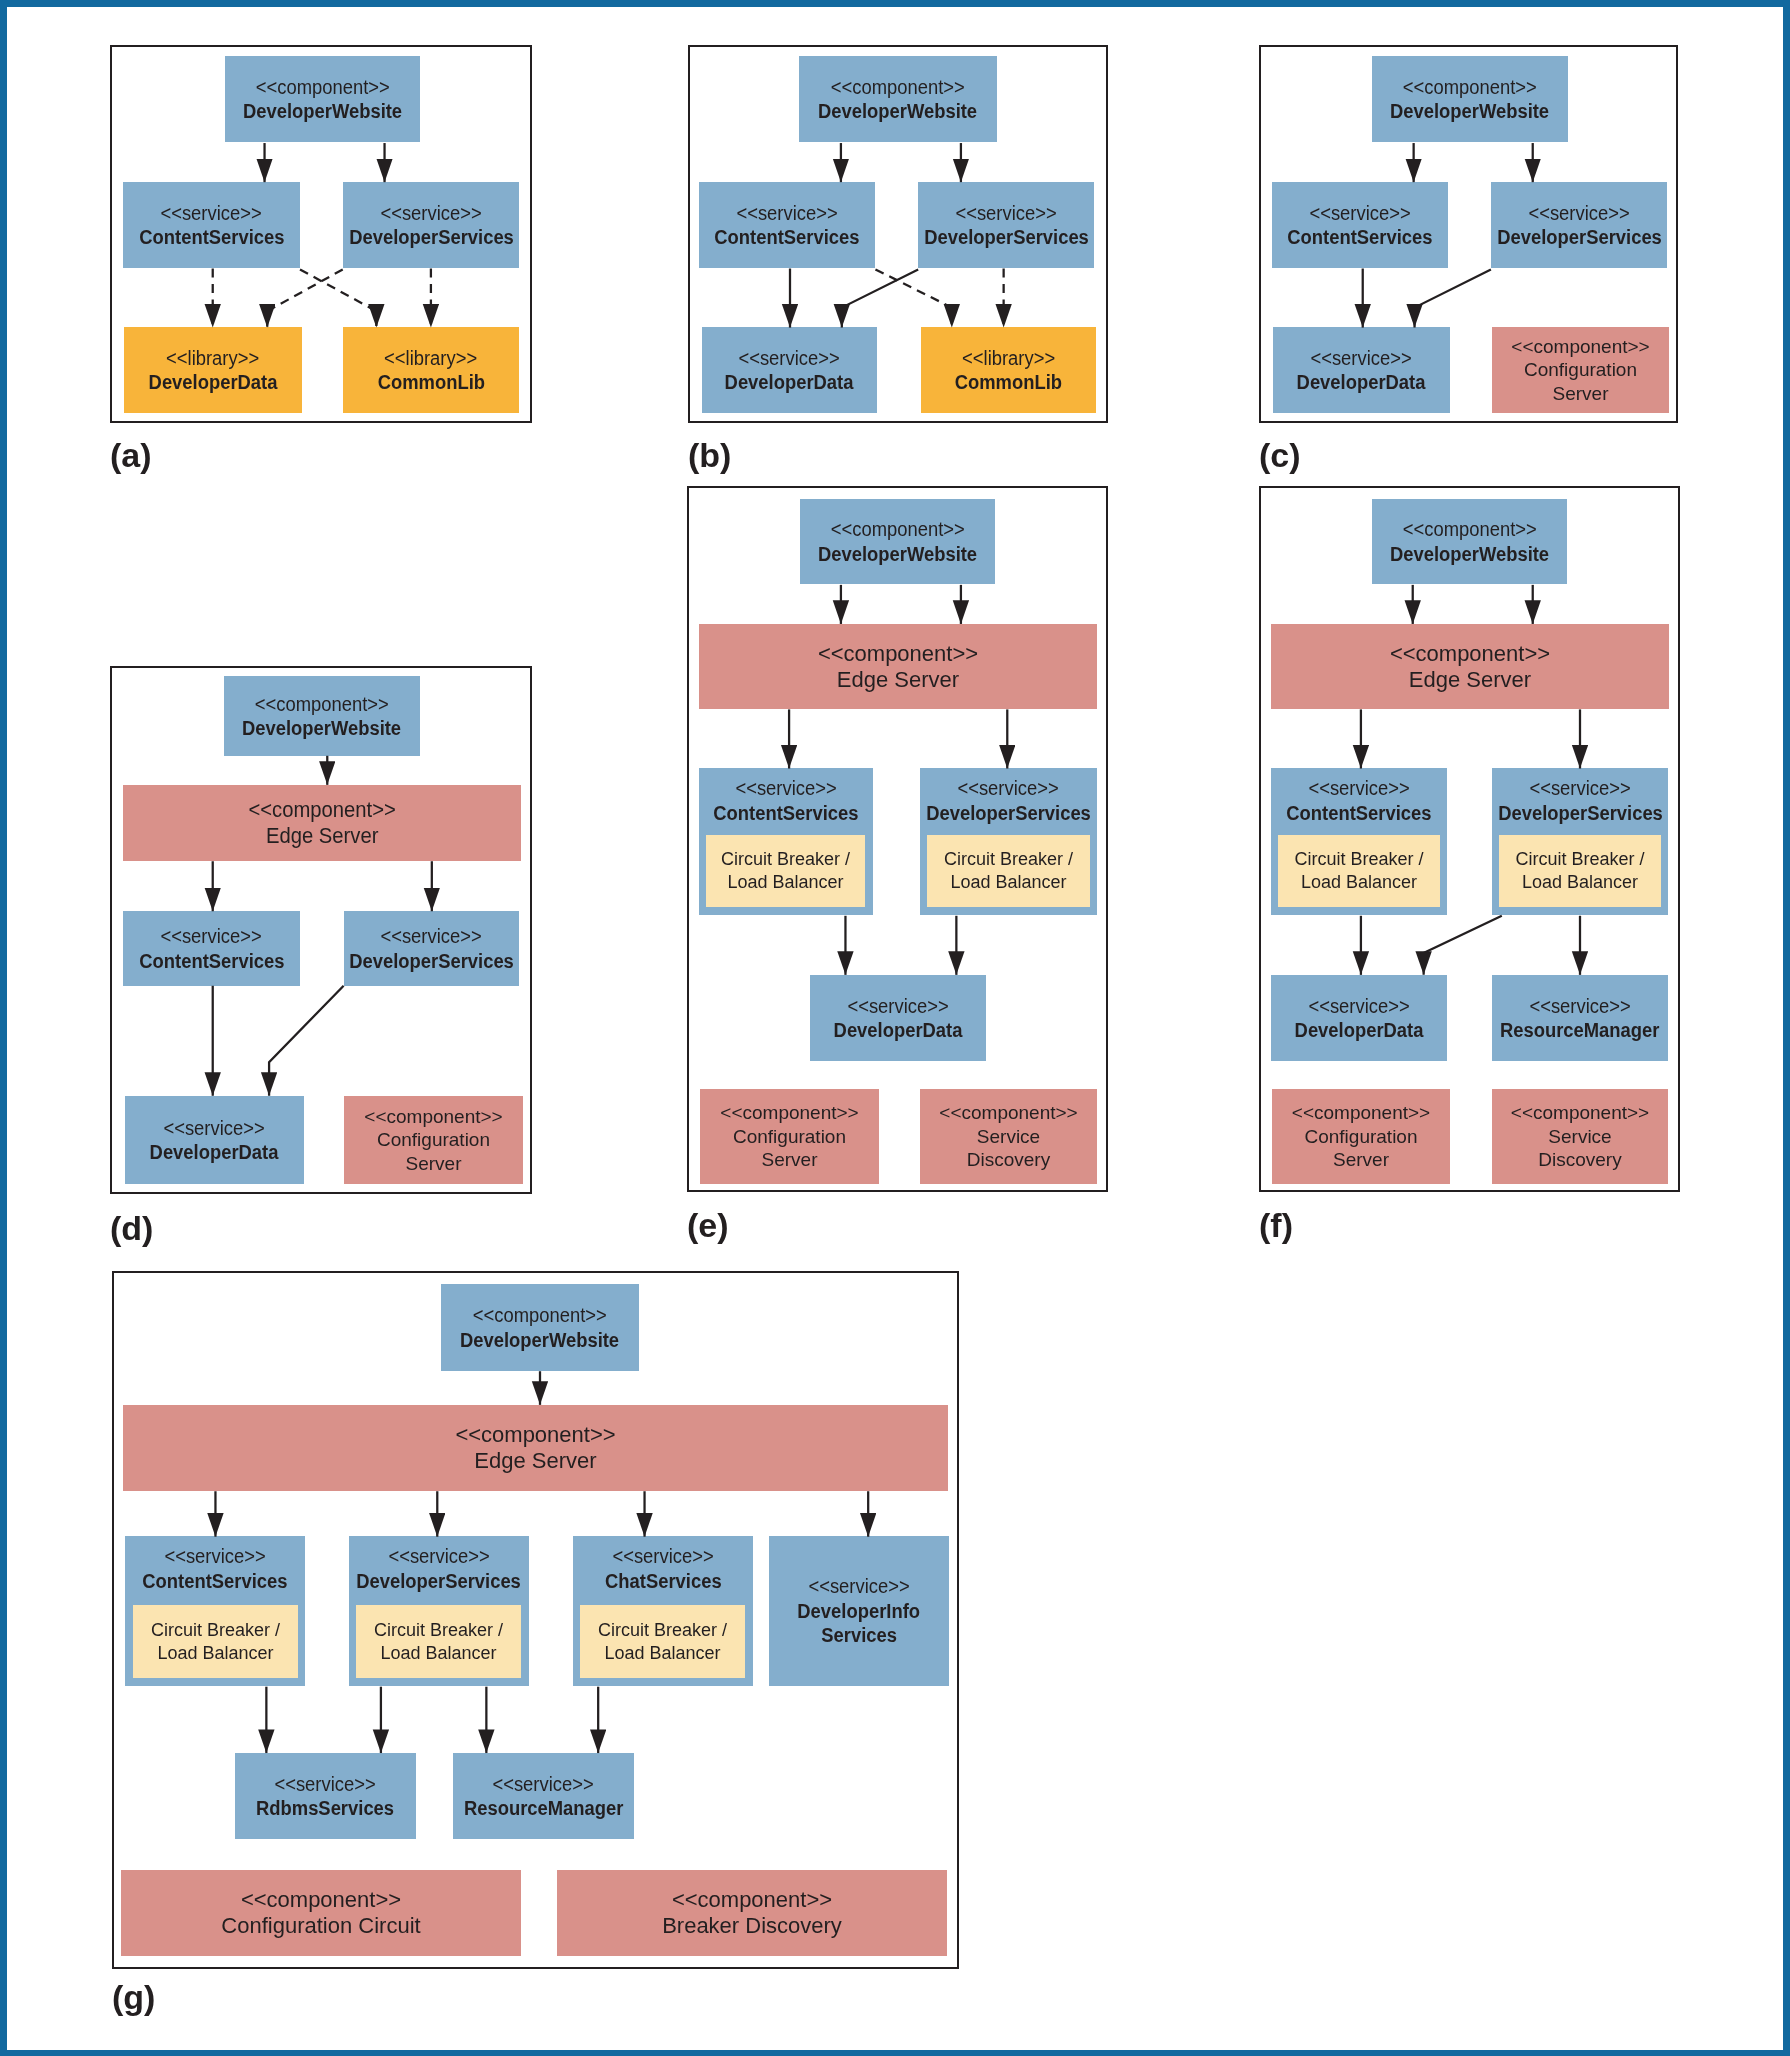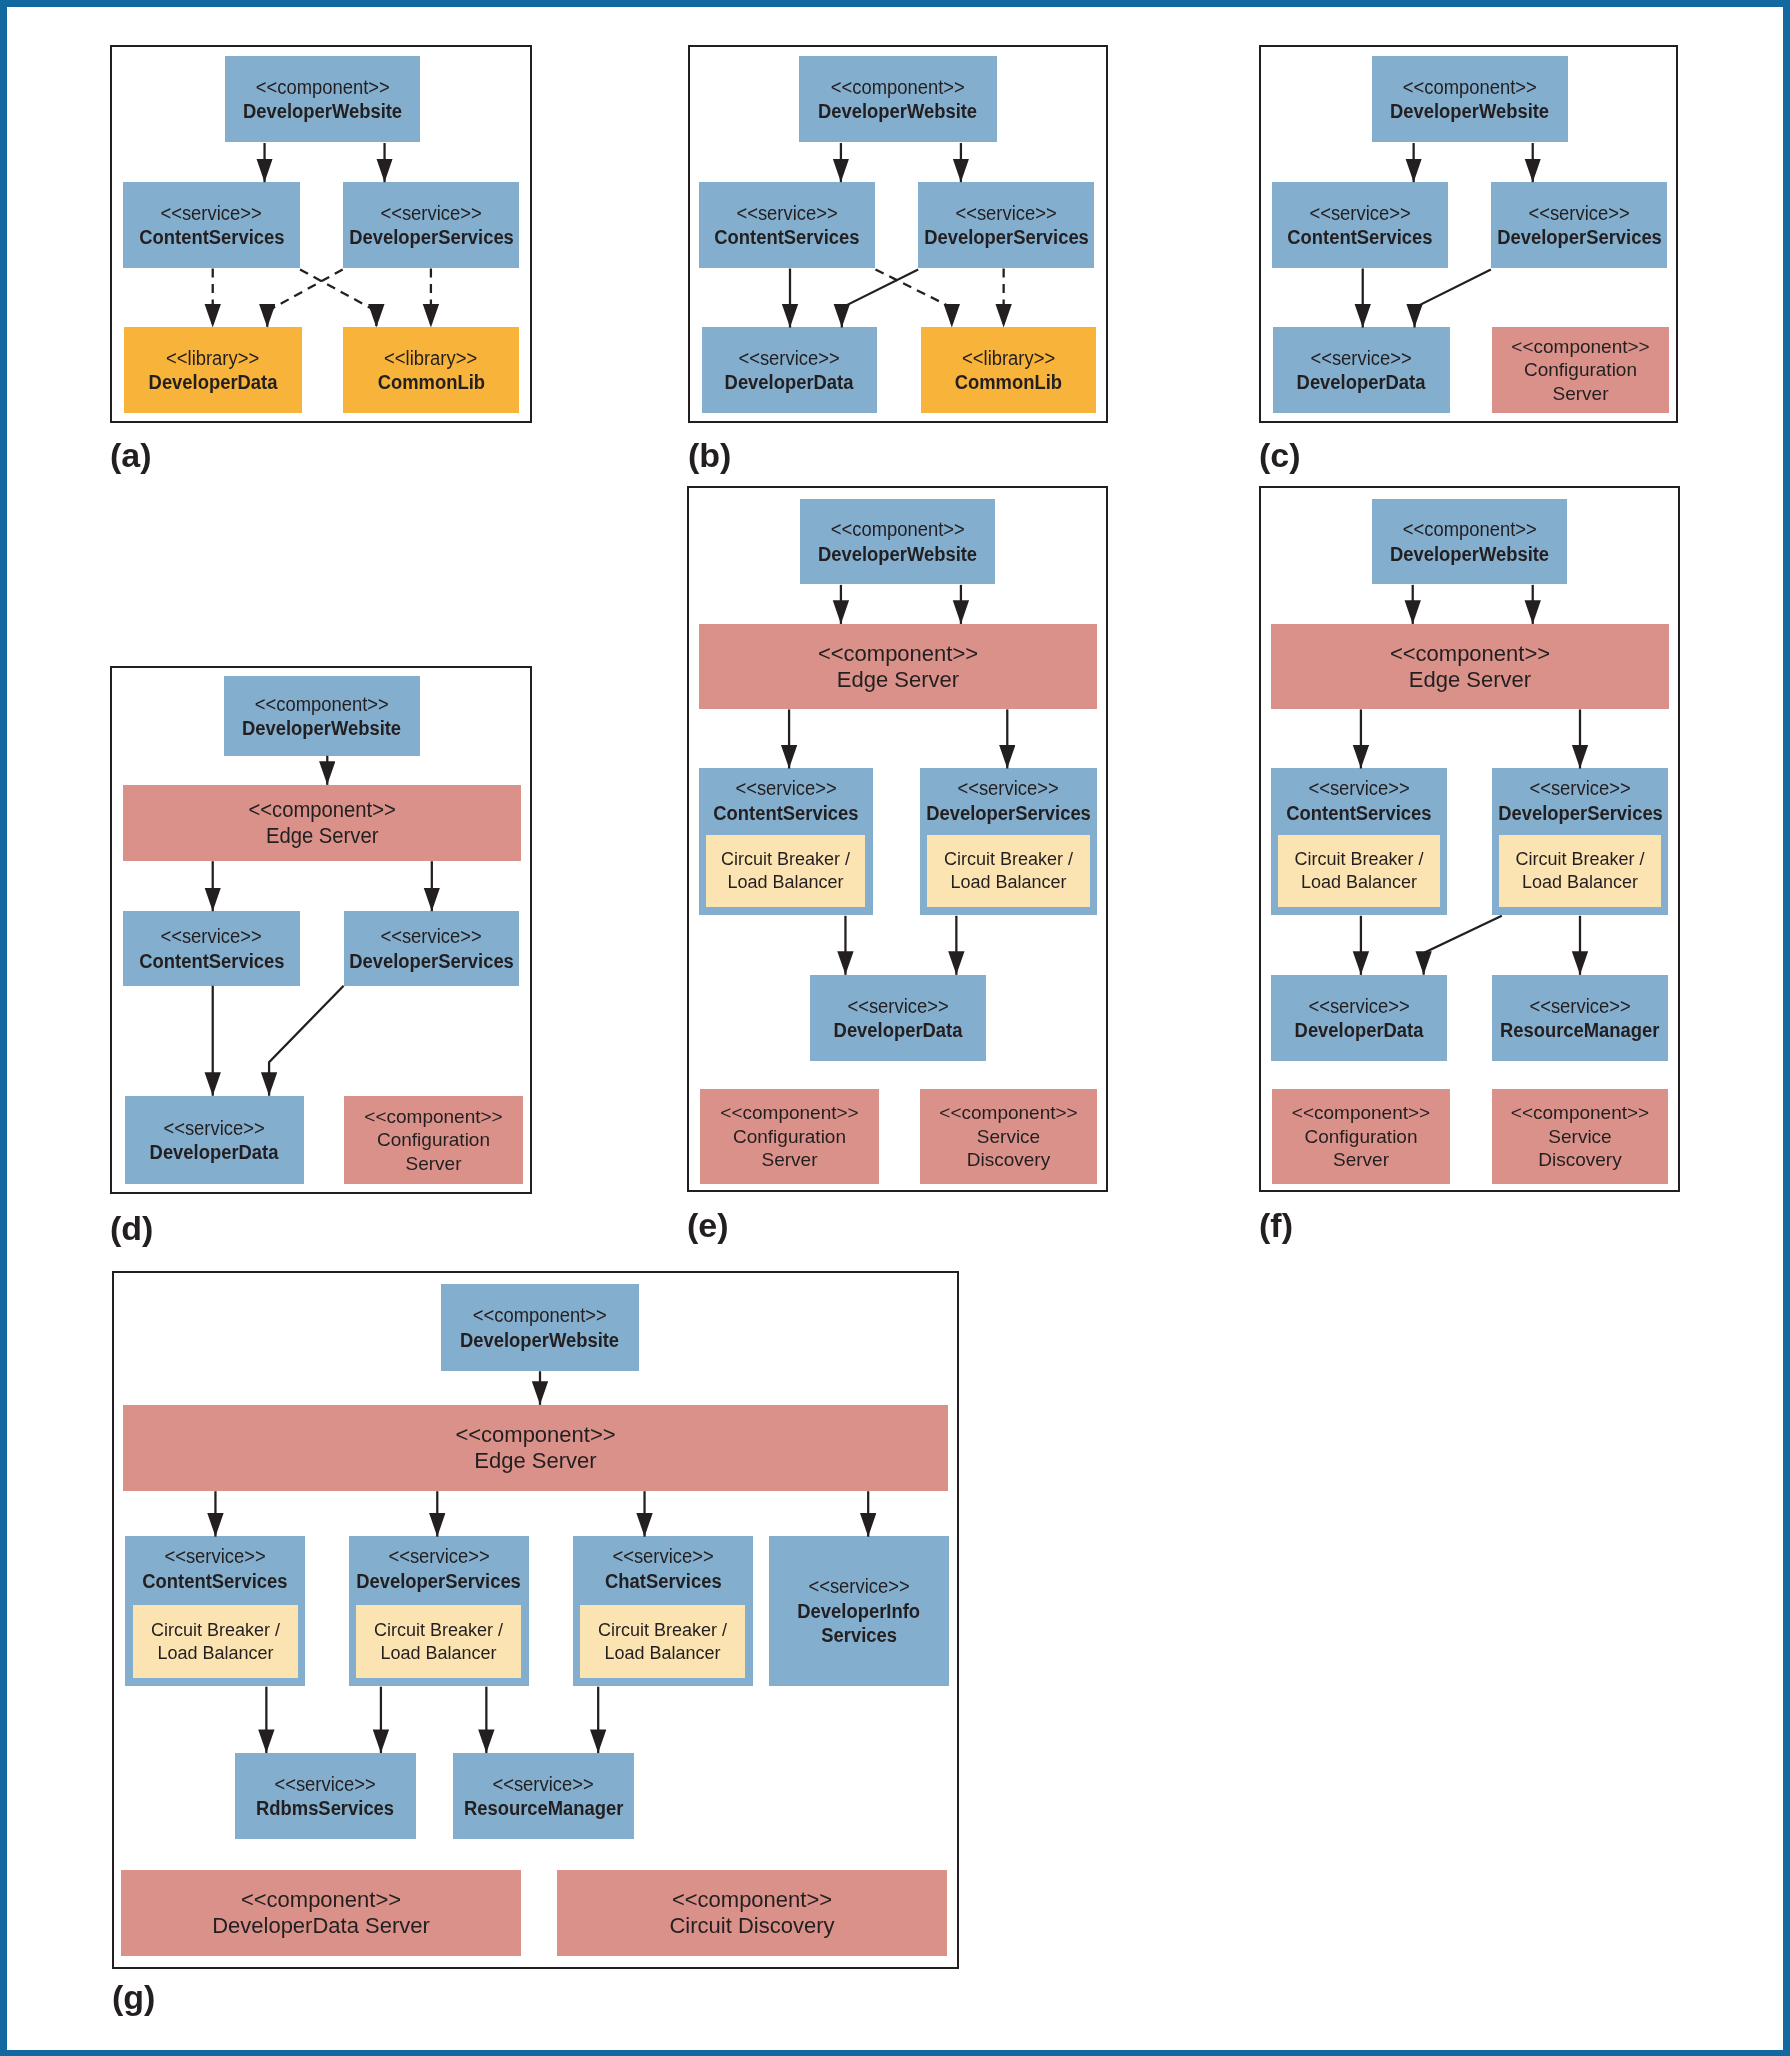--- a/index.html
+++ b/index.html
@@ -245,25 +245,25 @@
     <div class="node" style="left: 235px; top: 1753px; width: 181px; height: 86px; background: rgb(132, 174, 205); font-size: 20px; line-height: 24.5px;">
       <div class="line cond">&lt;&lt;service&gt;&gt;</div>
       <div class="line b cond">RdbmsServices</div>
     </div>
     <div class="node" style="left: 453px; top: 1753px; width: 181px; height: 86px; background: rgb(132, 174, 205); font-size: 20px; line-height: 24.5px;">
       <div class="line cond">&lt;&lt;service&gt;&gt;</div>
       <div class="line b cond">ResourceManager</div>
     </div>
     <div class="node" style="left: 121px; top: 1870px; width: 400px; height: 86px; background: rgb(217, 145, 138); font-size: 22px; line-height: 26px;">
       <div class="line">&lt;&lt;component&gt;&gt;</div>
-      <div class="line">DeveloperData Server</div>
+      <div class="line">Configuration Circuit</div>
     </div>
     <div class="node" style="left: 557px; top: 1870px; width: 390px; height: 86px; background: rgb(217, 145, 138); font-size: 22px; line-height: 26px;">
       <div class="line">&lt;&lt;component&gt;&gt;</div>
-      <div class="line">Circuit Discovery</div>
+      <div class="line">Breaker Discovery</div>
     </div>
     <svg id="edges" width="1790" height="2057" viewBox="0 0 1969 2262">
       <defs>
         <marker id="ah" markerUnits="userSpaceOnUse" markerWidth="30" markerHeight="20" refX="26" refY="9" orient="auto">
           <path d="M0,0 L26,9 L0,18 Z" fill="#231F20"></path>
         </marker>
       </defs>
       <polyline points="291,157 291,200" fill="none" stroke="#231F20" stroke-width="2.5" marker-end="url(#ah)"></polyline>
       <polyline points="423,157 423,200" fill="none" stroke="#231F20" stroke-width="2.5" marker-end="url(#ah)"></polyline>
       <polyline points="234,295 234,360" fill="none" stroke="#231F20" stroke-width="2.5" stroke-dasharray="10 7" marker-end="url(#ah)"></polyline>

